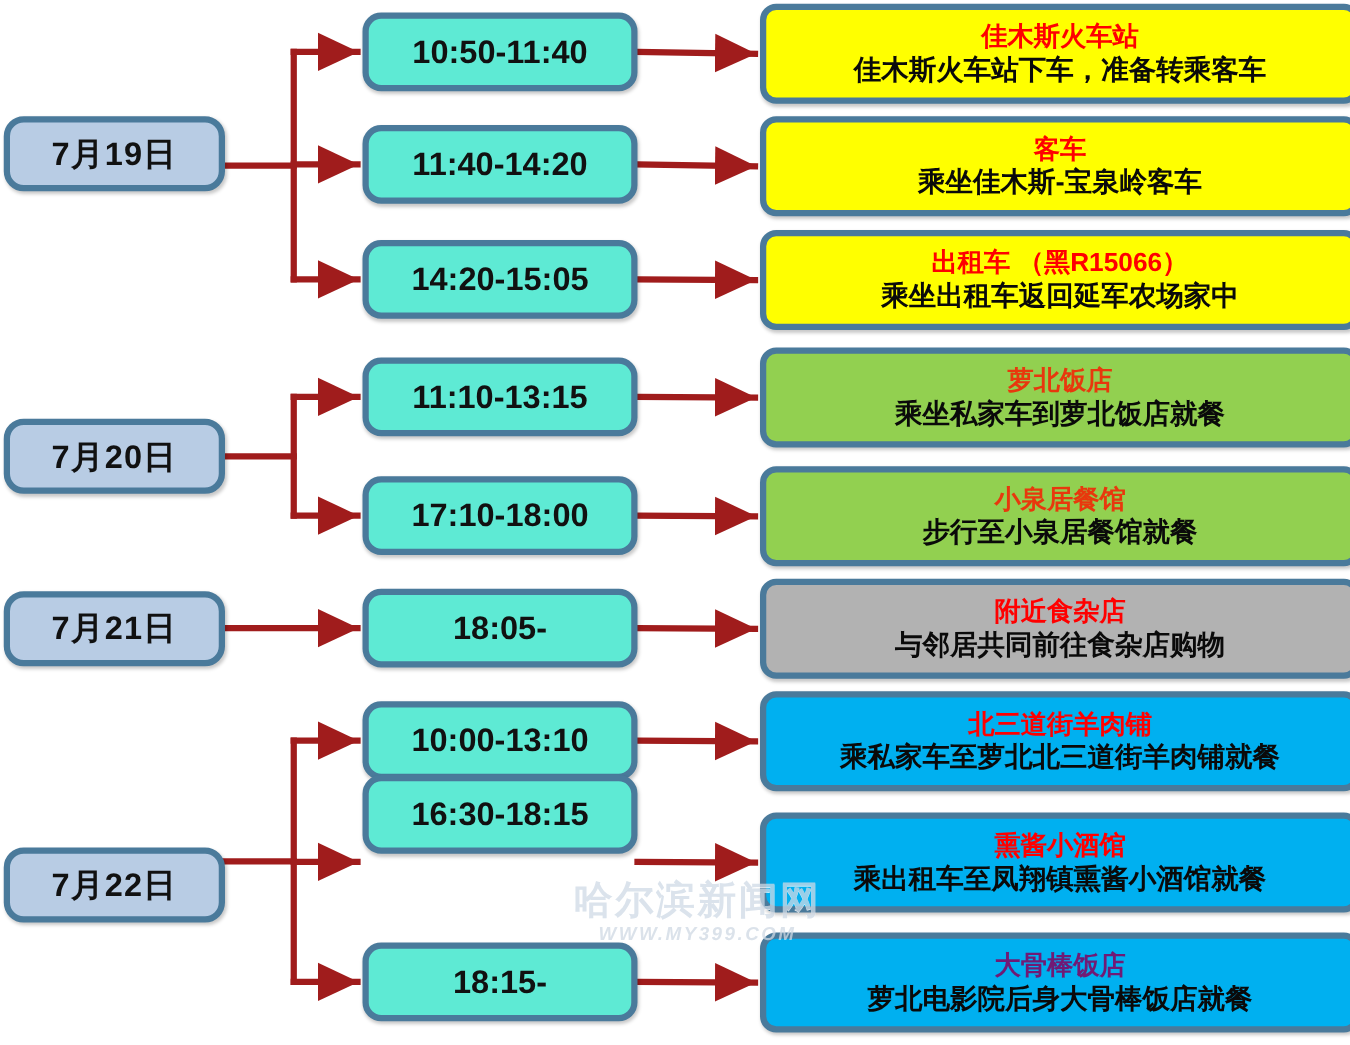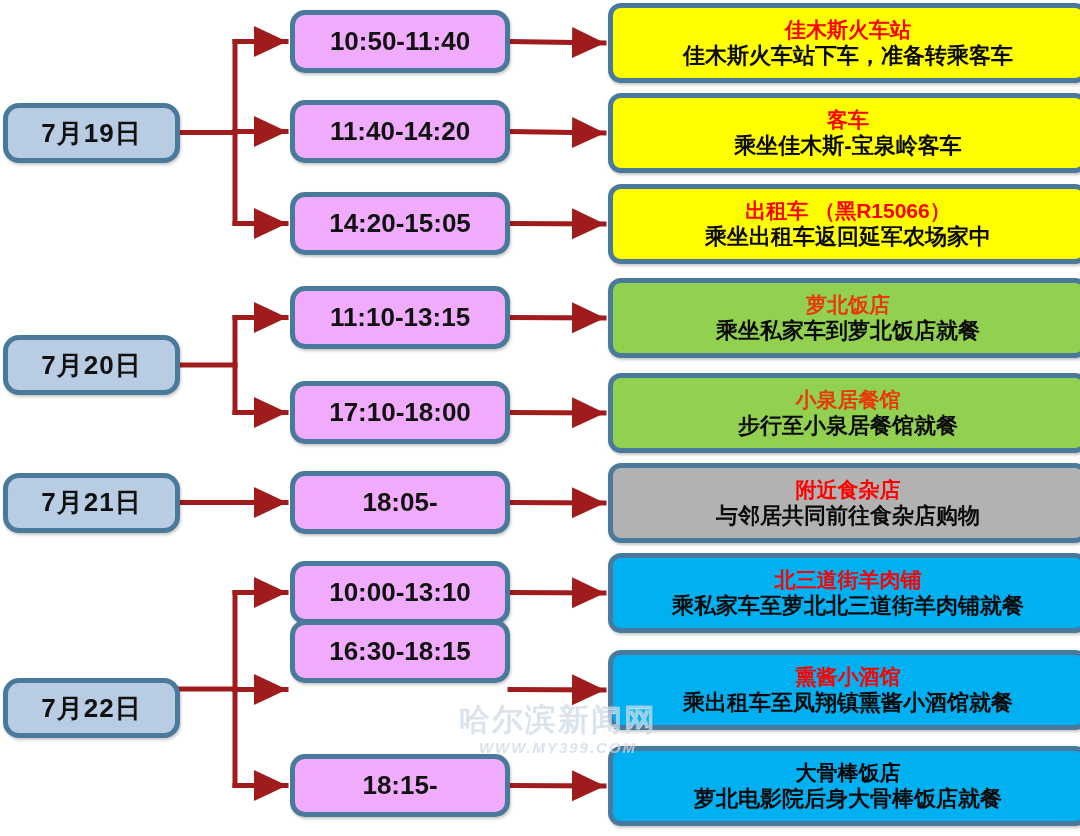--- a/index.html
+++ b/index.html
@@ -59,21 +59,21 @@
     border-width:5px;
   }
   .date-box .label{
     font-size:26px;font-weight:bold;color:#111111;letter-spacing:1px;
     white-space:nowrap;
   }
 
   .time-box{
     left:290px;
     width:220px;height:63px;
-    background:#f0abfc;
+    background:#5eead4;
     border-radius:15px;
   }
   .time-box .label{
     font-size:26px;font-weight:bold;color:#111111;letter-spacing:0px;
     white-space:nowrap;
   }
 
   .content-box{
     left:608px;
     width:480px;height:80px;
@@ -128,21 +128,21 @@
         <line x1="235" y1="592.5" x2="286" y2="592.5" stroke-linecap="square" marker-end="url(#ar)"></line>
         <line x1="510" y1="592.5" x2="604" y2="593" stroke-linecap="square" marker-end="url(#ar)"></line>
         <line x1="235" y1="689.5" x2="286" y2="689.5" stroke-linecap="square" marker-end="url(#ar)"></line>
         <line x1="510" y1="689.5" x2="604" y2="690" stroke-linecap="square" marker-end="url(#ar)"></line>
         <line x1="235" y1="785.5" x2="286" y2="785.5" stroke-linecap="square" marker-end="url(#ar)"></line>
         <line x1="510" y1="785.5" x2="604" y2="786" stroke-linecap="square" marker-end="url(#ar)"></line>
       </g>
   </svg>
 
   <div id="boxes">
-      <div class="box date-box" style="left: 3px; top: 103px;">
+      <div class="box date-box" style="left: 3px; top: 93px;">
         <div class="label">7月19日</div>
       </div>
       <div class="box time-box" style="top: 10px;">
         <div class="label">10:50-11:40</div>
       </div>
       <div class="box content-box c-yellow" style="top: 3px;">
         <div class="title" style="color: rgb(255, 0, 0);">佳木斯火车站</div>
         <div class="desc">佳木斯火车站下车，准备转乘客车</div>
       </div>
       <div class="box time-box" style="top: 100px;">
@@ -200,21 +200,21 @@
         <div class="label">16:30-18:15</div>
       </div>
       <div class="box content-box c-blue" style="top: 650px;">
         <div class="title" style="color: rgb(255, 0, 0);">熏酱小酒馆</div>
         <div class="desc">乘出租车至凤翔镇熏酱小酒馆就餐</div>
       </div>
       <div class="box time-box" style="top: 754px;">
         <div class="label">18:15-</div>
       </div>
       <div class="box content-box c-blue" style="top: 746px;">
-        <div class="title" style="color: #000000; text-align: center;">大骨棒饭店</div>
+        <div class="title" style="color: #701a75; text-align: center;">大骨棒饭店</div>
         <div class="desc">萝北电影院后身大骨棒饭店就餐</div>
       </div>
     </div>
 
   <div class="watermark">
     <div class="wm-main">哈尔滨新闻网</div>
     <div class="wm-url">WWW.MY399.COM</div>
   </div>
 
 </div>

